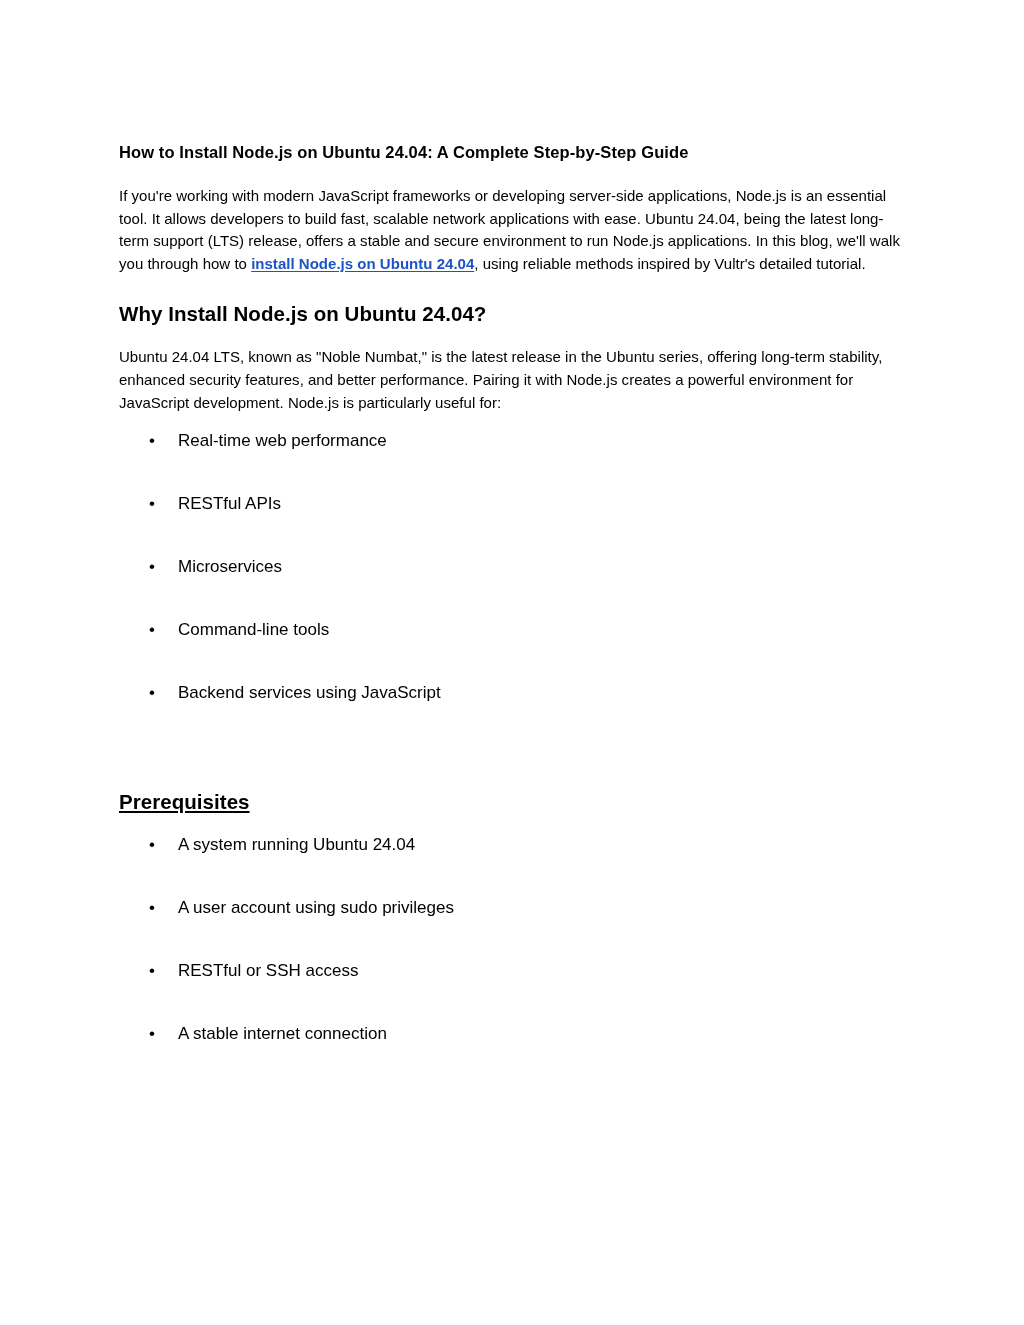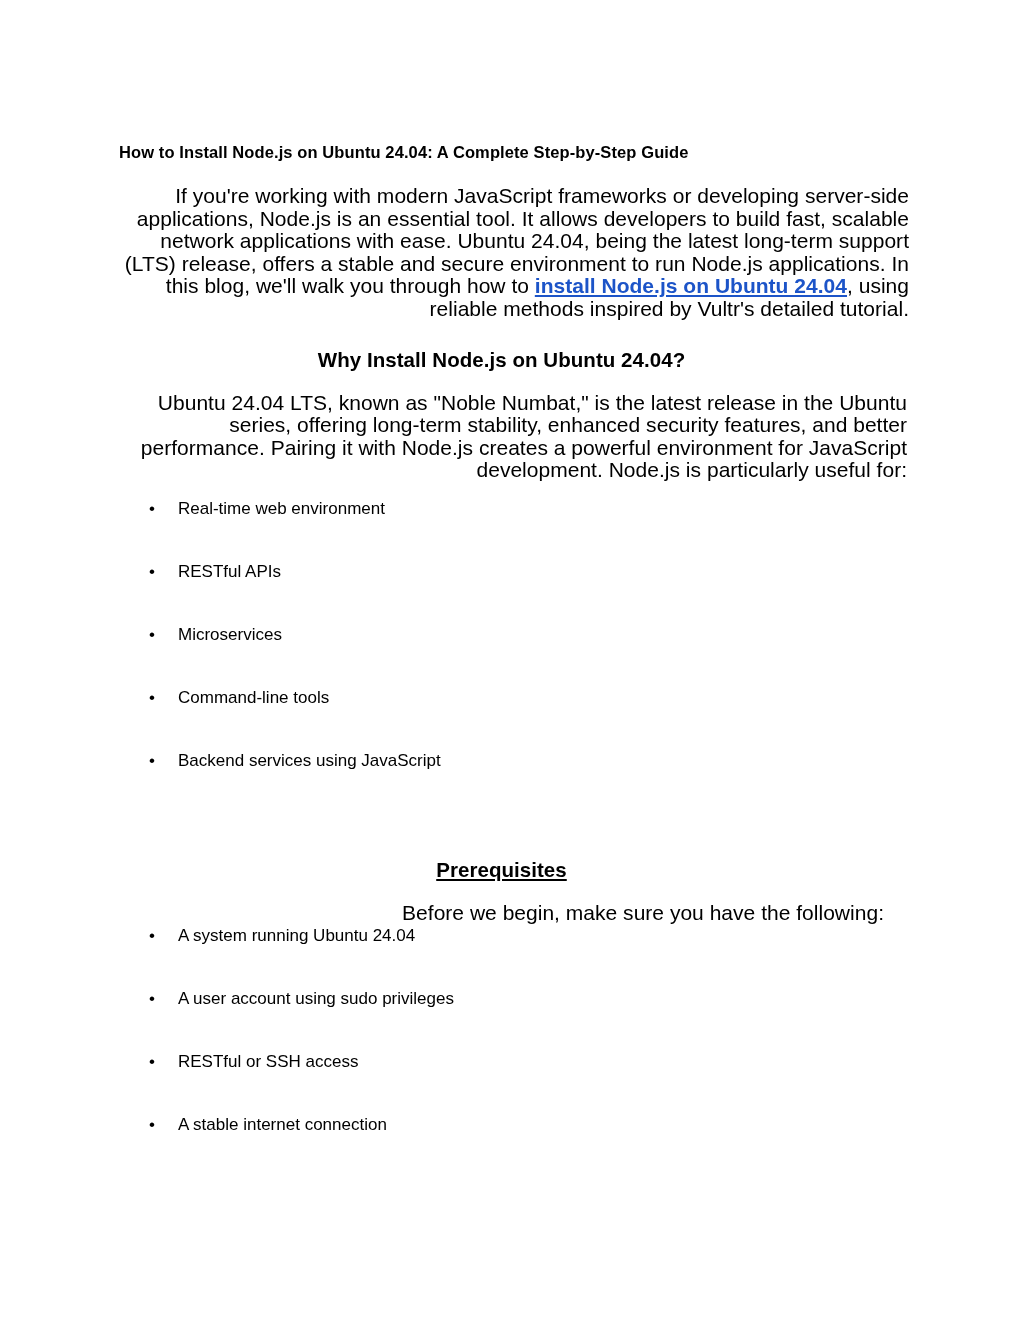--- a/index.html
+++ b/index.html
@@ -24,25 +24,24 @@
     padding: 142px 119px 0 119px;
   }
   .doc-title {
     font-size: 16.5px;
     font-weight: bold;
     line-height: 21px;
     margin: 0 0 22px 0;
     letter-spacing: 0.1px;
   }
   p.body-text {
-    font-size: 21px;
+    font-size: 15px;
     line-height: 22.6px;
     margin: 0;
     letter-spacing: 0.02px;
-    text-align: right;
   }
   p.intro {
     width: 790px;
     margin-bottom: 26px;
   }
   p.why-para {
     width: 788px;
     margin-bottom: 16px;
   }
   .doc-link {
@@ -50,21 +49,20 @@
     font-weight: bold;
     text-decoration: underline;
     text-underline-offset: 2px;
   }
   h2.section-heading {
     font-size: 20.5px;
     font-weight: bold;
     line-height: 25px;
     margin: 0 0 20px 0;
     letter-spacing: 0.05px;
-    text-align: center;
   }
   h2.prereq-heading {
     margin-top: 0;
     margin-bottom: 20px;
     text-decoration: underline;
   }
   ul.bullet-list {
     list-style: none;
     margin: 0;
     padding: 0;
@@ -111,35 +109,34 @@
 
   <h1 class="doc-title">How to Install Node.js on Ubuntu 24.04: A Complete Step-by-Step Guide</h1>
 
   <p class="body-text intro"><span>If you're working with modern JavaScript frameworks or developing server-side applications, Node.js is an essential tool. It allows developers to build fast, scalable network applications with ease. Ubuntu 24.04, being the latest long-term support (LTS) release, offers a stable and secure environment to run Node.js applications. In this blog, we'll walk you through how to </span><a class="doc-link" href="#">install Node.js on Ubuntu 24.04</a><span>, using reliable methods inspired by Vultr's detailed tutorial.</span></p>
 
   <h2 class="section-heading">Why Install Node.js on Ubuntu 24.04?</h2>
 
   <p class="body-text why-para">Ubuntu 24.04 LTS, known as "Noble Numbat," is the latest release in the Ubuntu series, offering long-term stability, enhanced security features, and better performance. Pairing it with Node.js creates a powerful environment for JavaScript development. Node.js is particularly useful for:</p>
 
   <ul class="bullet-list list-why">
-    <li><span class="bullet-dot">•</span><span>Real-time web environment</span></li>
+    <li><span class="bullet-dot">•</span><span>Real-time web performance</span></li>
     <li><span class="bullet-dot">•</span><span>RESTful APIs</span></li>
     <li><span class="bullet-dot">•</span><span>Microservices</span></li>
     <li><span class="bullet-dot">•</span><span>Command-line tools</span></li>
     <li><span class="bullet-dot">•</span><span>Backend services using JavaScript</span></li>
   </ul>
 
   <div class="spacer-after-why-list"></div>
 
 
   <div class="spacer-before-prereq"></div>
 
   <h2 class="section-heading prereq-heading">Prerequisites</h2>
 
-  <p class="body-text prereq-intro">Before we begin, make sure you have the following:</p>
 
   <ul class="bullet-list list-prereq">
     <li><span class="bullet-dot">•</span><span>A system running Ubuntu 24.04</span></li>
     <li><span class="bullet-dot">•</span><span>A user account using sudo privileges</span></li>
     <li><span class="bullet-dot">•</span><span>RESTful or SSH access</span></li>
     <li><span class="bullet-dot">•</span><span>A stable internet connection</span></li>
   </ul>
 
 </div>
 

